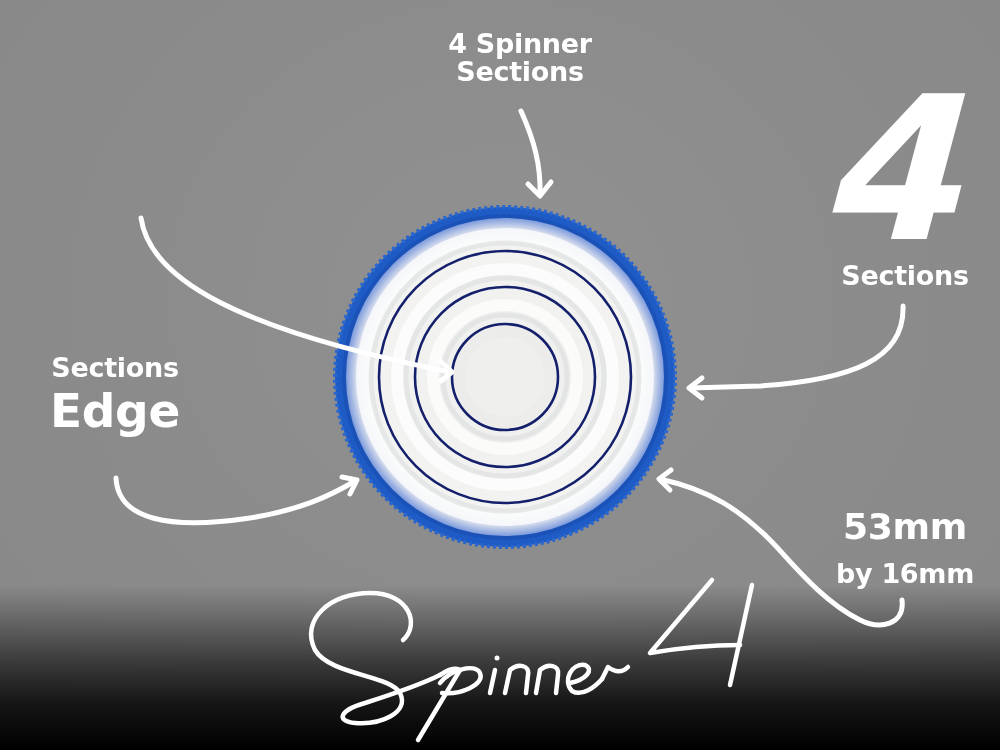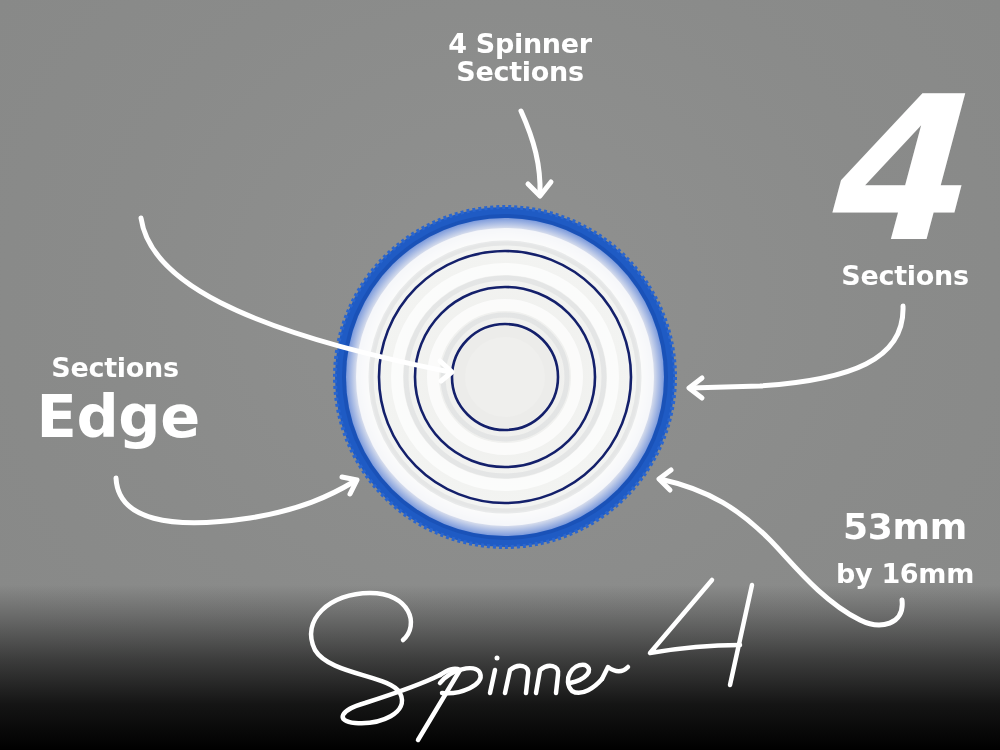--- a/index.html
+++ b/index.html
@@ -23,21 +23,21 @@
         #000 100%);
     }
     .label {
       position: absolute; color: #ffffff; font-weight: bold; text-align: center;
       letter-spacing: -0.3px; line-height: 1.05;
     }
     .lbl-spinner-sections { left: 440px; top: 30px; width: 160px; font-size: 27px; }
     .lbl-free-spinning { left: 25px; top: 132px; width: 250px; font-size: 27px; }
     .lbl-textured { left: 30px; top: 354px; width: 170px; }
     .lbl-textured .small { font-size: 27px; display: block; }
-    .lbl-textured .big { font-size: 59px; display: block; margin-top: 4px; text-align: right; }
+    .lbl-textured .big { font-size: 47px; display: block; margin-top: 4px; }
     .lbl-four-big {
       left: 820px; top: 80px; width: 170px; font-size: 200px; line-height: 180px;
       font-family: "DejaVu Sans", sans-serif; font-weight: bold; font-style: italic;
       transform: skewX(-4deg);
     }
     .lbl-sections { left: 820px; top: 262px; width: 170px; font-size: 27px; }
     .lbl-size { left: 820px; top: 508px; width: 170px; }
     .lbl-size .l1 { font-size: 36px; display: block; text-align: center; }
     .lbl-size .l2 { font-size: 27px; display: block; margin-top: 14px; }
 

